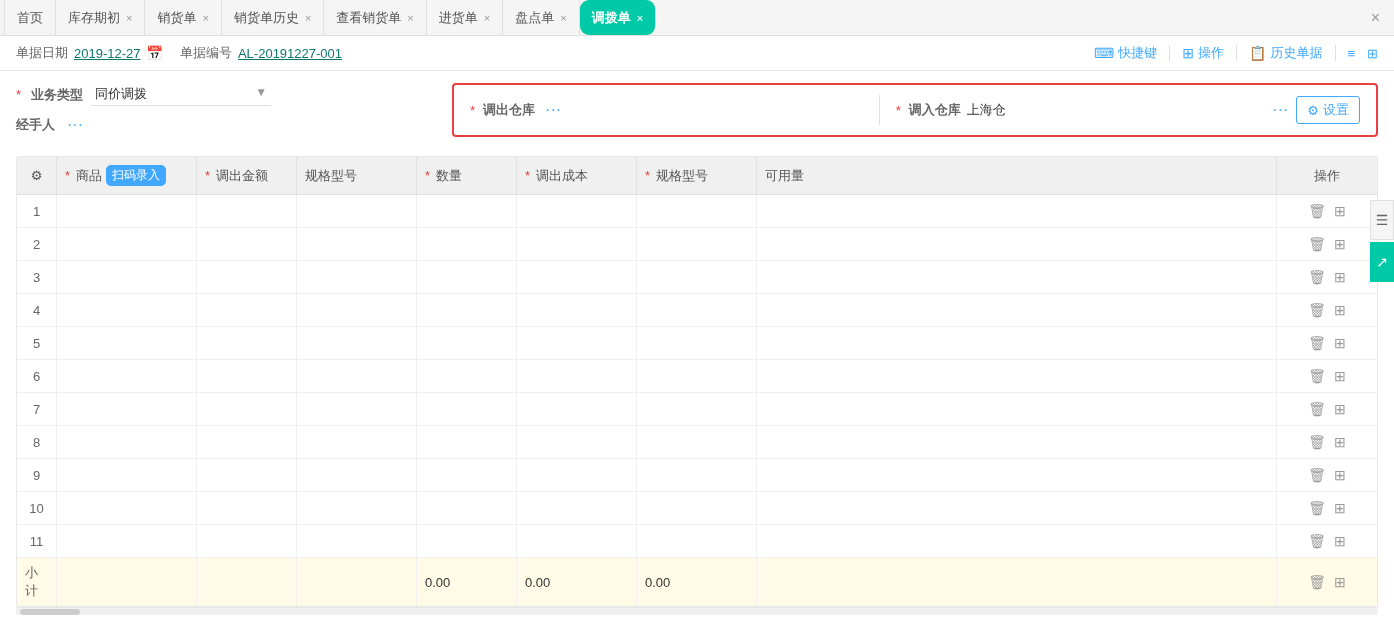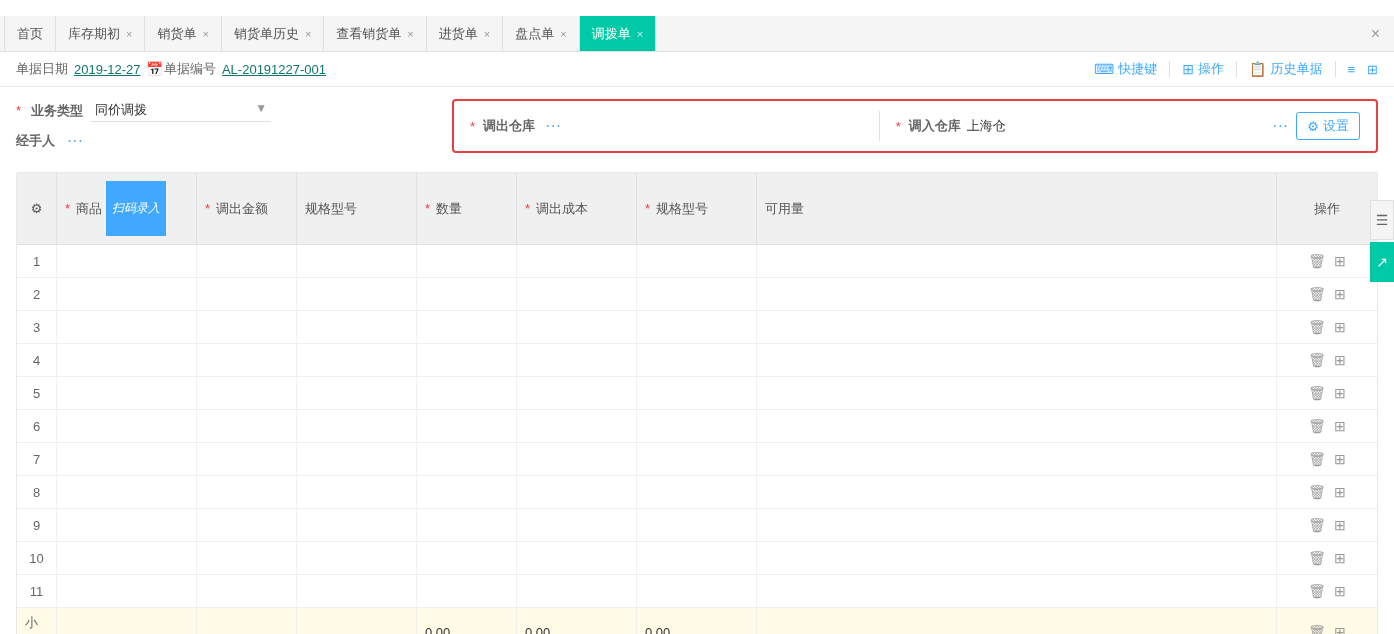--- a/index.html
+++ b/index.html
@@ -7,38 +7,38 @@
 
     
     .tab-bar {
       display: flex;
       align-items: center;
       border-bottom: 1px solid #e0e0e0;
       background: #f5f5f5;
       height: 36px;
       padding: 0 4px;
       position: relative;
-      margin-top: 16px;
     }
     .tab-item {
       display: flex;
       align-items: center;
       padding: 0 12px;
       height: 100%;
       cursor: pointer;
       font-size: 13px;
       color: #555;
       white-space: nowrap;
       border-right: 1px solid #e0e0e0;
     }
     .tab-item:first-child { border-left: 1px solid #e0e0e0; }
     .tab-item.active {
       background: #00c9a7;
       color: #fff;
-      font-weight: 400;
+      font-weight: 700;
+      border-radius: 9px;
     }
     .tab-item .tab-close {
       margin-left: 6px;
       font-size: 11px;
       color: #999;
       cursor: pointer;
     }
     .tab-item.active .tab-close { color: rgba(255,255,255,0.8); }
     .tab-close-right {
       margin-left: auto;
@@ -53,21 +53,21 @@
       display: flex;
       align-items: center;
       padding: 8px 16px;
       border-bottom: 1px solid #e8e8e8;
       background: #fff;
       gap: 16px;
     }
     .toolbar-left {
       display: flex;
       align-items: center;
-      gap: 0;
+      gap: 16px;
     }
     .toolbar-right {
       margin-left: auto;
       display: flex;
       align-items: center;
       gap: 12px;
     }
     .field-group {
       display: flex;
       align-items: center;
@@ -176,26 +176,25 @@
       align-items: center;
       gap: 4px;
       white-space: nowrap;
     }
     .th-cell:last-child { border-right: none; justify-content: center; }
     .th-settings { justify-content: center; }
     .scan-btn {
       background: #40a9ff;
       color: #fff;
       border: none;
-      border-radius: 0;
-      padding: 19px 6px;
+      border-radius: 5px;
+      padding: 2px 6px;
       font-size: 12px;
       cursor: pointer;
       white-space: nowrap;
-      font-style: italic;
     }
 
     .table-row {
       display: grid;
       grid-template-columns: 40px 140px 100px 120px 100px 120px 120px 1fr 100px;
       border-bottom: 1px solid #f0f0f0;
       min-height: 32px;
     }
     .table-row:last-child { border-bottom: none; }
     .table-row.subtotal { background: #fffbe6; }

